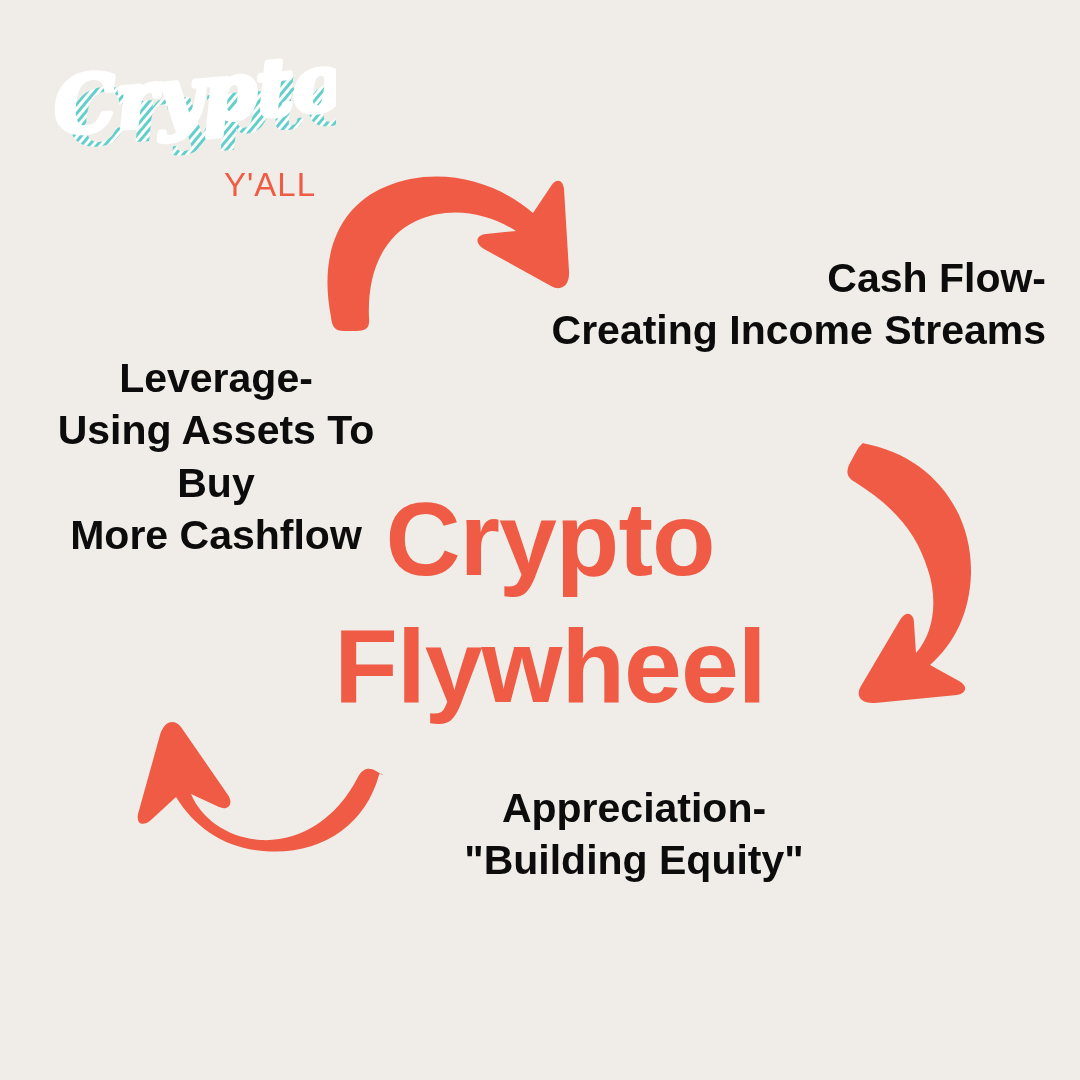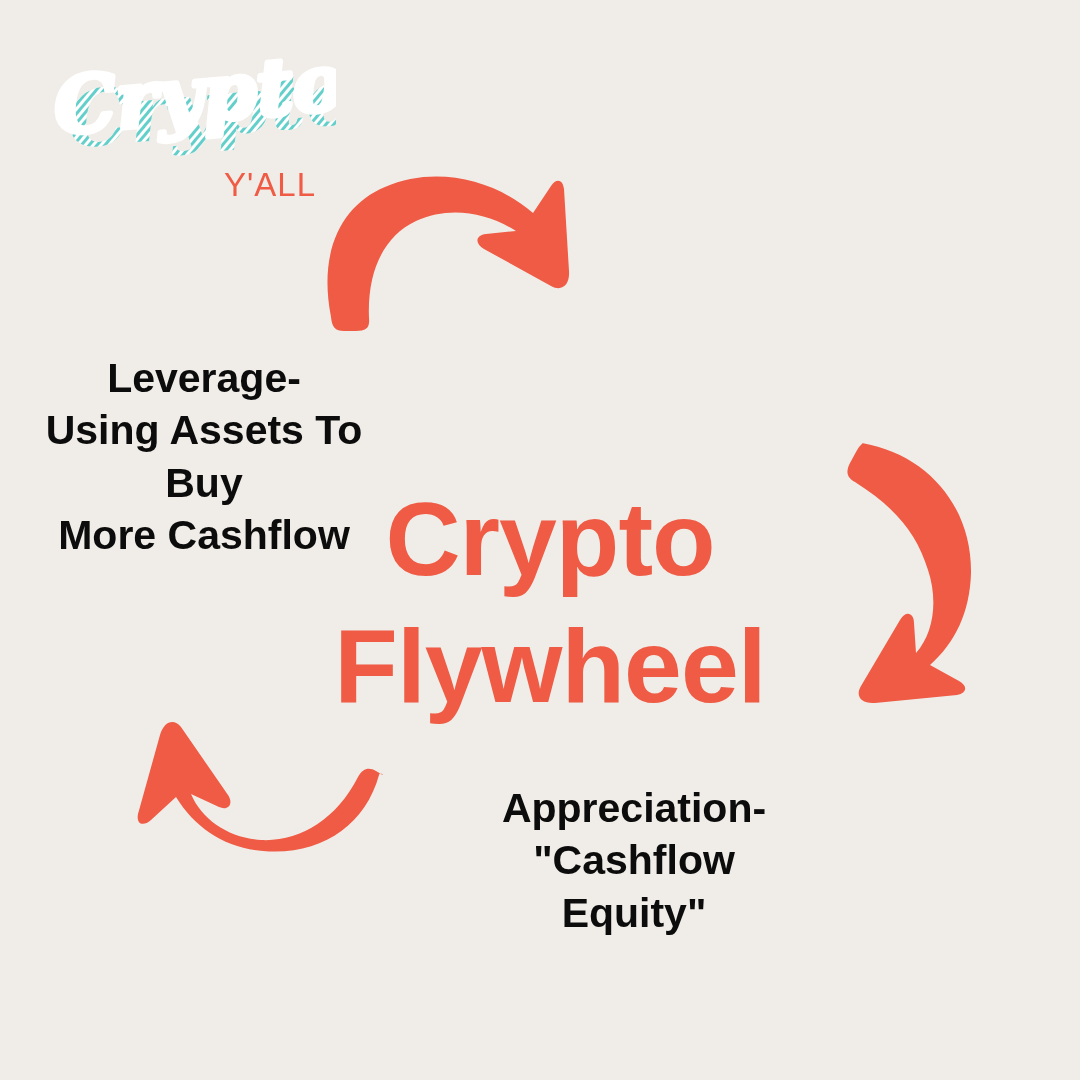--- a/index.html
+++ b/index.html
@@ -67,21 +67,21 @@
     font-size: 41px;
     line-height: 1.28;
     white-space: pre-line;
   }
   #label-cashflow {
     right: 34px;
     top: 252px;
     text-align: right;
   }
   #label-leverage {
-    left: 8px;
+    left: 20px;
     top: 352px;
     width: 392px;
     text-align: center;
   }
   #label-appreciation {
     left: 462px;
     top: 782px;
     width: 344px;
     text-align: center;
   }
@@ -179,21 +179,23 @@
         C299,842 336,820 358,777
         C363,768 369,767 376,771
         L381,774
         C386,777 380,771 379,775 Z"></path>
     </g>
   </svg>
 
   <div id="center-title">Crypto
 Flywheel</div>
 
+  <div class="label" id="label-cashflow">Cash Flow-
+Creating Income Streams</div>
 
   <div class="label" id="label-leverage">Leverage-
 Using Assets To Buy
 More Cashflow</div>
 
   <div class="label" id="label-appreciation">Appreciation-
-"Cashflow Equity"</div>
+"Building Equity"</div>
 
 </div>
 
 </body></html>

